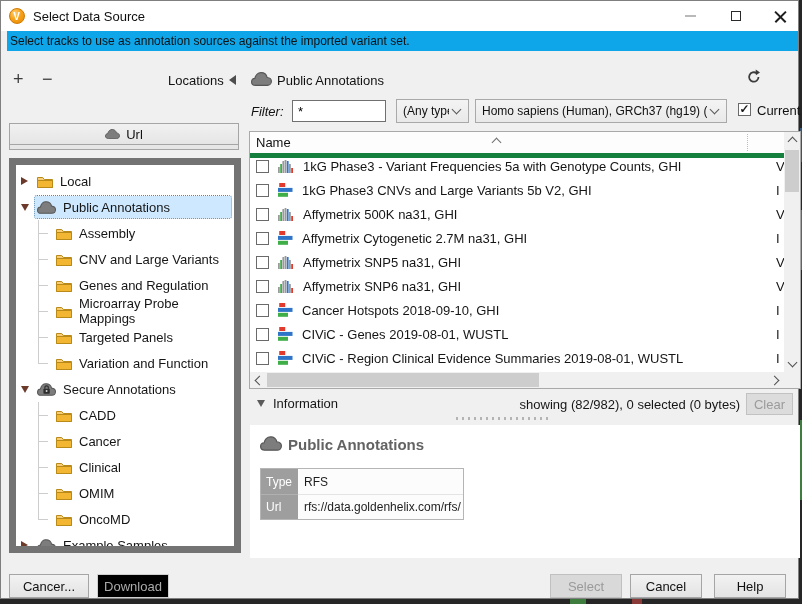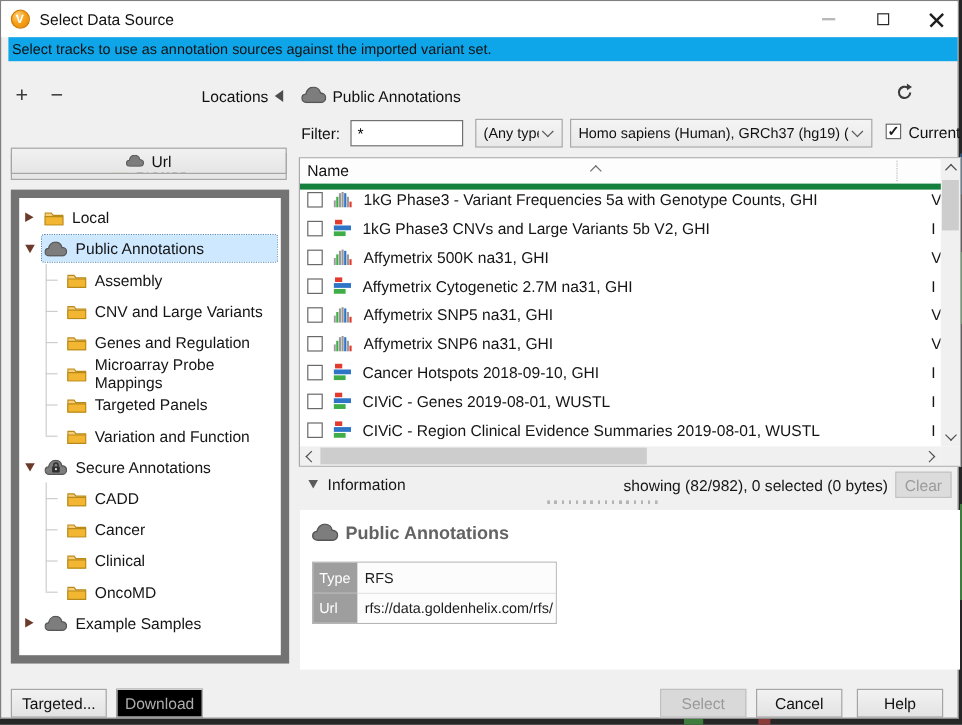--- a/index.html
+++ b/index.html
@@ -67,21 +67,21 @@
   .exp.expanded i{border-top:7px solid #6b3a2a;border-left:4.5px solid transparent;border-right:4.5px solid transparent;}
   .conn{width:26px;height:26px;position:relative;flex:none;}
   .conn::before{content:"";position:absolute;left:10px;top:0;height:26px;border-left:1px solid #cdcdcd;}
   .conn.last::before{height:13px;}
   .conn::after{content:"";position:absolute;left:10px;top:13px;width:10px;border-top:1px solid #cdcdcd;}
   .tree-icon{display:inline-flex;align-items:center;flex:none;margin-right:7px;}
   .sel-wrap{display:flex;align-items:center;flex:1;height:22px;margin-right:3px;border-radius:2px;}
   .sel-wrap.selected{background:#cde8ff;outline:1px dotted #4a86b8;}
   .sel-wrap .tree-icon{margin-left:2px;}
   
-  .filter-label{position:absolute;left:250px;top:103px;font-size:13px;color:#111;}
+  .filter-label{position:absolute;left:250px;top:103px;font-size:13px;color:#111;font-style:italic;}
   .filter-input{
     position:absolute;left:291px;top:99px;width:94px;height:22px;box-sizing:border-box;
     border:1px solid #707070;background:#fff;font-size:13px;padding:0 0 0 5px;
     font-family:"Liberation Sans", sans-serif;
   }
   .combo{
     position:absolute;top:98px;height:24px;box-sizing:border-box;
     background:linear-gradient(#f4f4f4,#e9e9e9);border:1px solid #a9a9a9;
     display:flex;align-items:center;font-size:12px;color:#111;padding-left:6px;
   }
@@ -366,20 +366,32 @@
           <span class="tree-icon">
             <svg width="16" height="13" viewBox="0 0 16 13">
               <path d="M.5 2.5h5.2l1.6 2h8.2v8H.5z" fill="#f7cd7a" stroke="#b98a18"></path>
               <path d="M.5 5.5h15v7H.5z" fill="#f2b632" stroke="#b98a18"></path>
             </svg>
           </span>
           <span>Clinical</span>
         </span>
       </div>
       <div class="tree-row lvl1">
+        <span class="conn"></span>
+        <span class="sel-wrap">
+          <span class="tree-icon">
+            <svg width="16" height="13" viewBox="0 0 16 13">
+              <path d="M.5 2.5h5.2l1.6 2h8.2v8H.5z" fill="#f7cd7a" stroke="#b98a18"></path>
+              <path d="M.5 5.5h15v7H.5z" fill="#f2b632" stroke="#b98a18"></path>
+            </svg>
+          </span>
+          <span>OMIM</span>
+        </span>
+      </div>
+      <div class="tree-row lvl1">
         <span class="conn last"></span>
         <span class="sel-wrap">
           <span class="tree-icon">
             <svg width="16" height="13" viewBox="0 0 16 13">
               <path d="M.5 2.5h5.2l1.6 2h8.2v8H.5z" fill="#f7cd7a" stroke="#b98a18"></path>
               <path d="M.5 5.5h15v7H.5z" fill="#f2b632" stroke="#b98a18"></path>
             </svg>
           </span>
           <span>OncoMD</span>
         </span>
@@ -581,19 +593,19 @@
           <div class="ip-key">Type</div>
           <div class="ip-val">RFS</div>
         </div>
         <div class="ip-row">
           <div class="ip-key">Url</div>
           <div class="ip-val">rfs://data.goldenhelix.com/rfs/</div>
         </div>
       </div>
   </div>
 
-  <div class="f-btn b-convert">Targeted...</div>
+  <div class="f-btn b-convert">Cancer...</div>
   <div class="f-btn b-download disabled1">Download</div>
   <div class="f-btn b-select disabled2">Select</div>
   <div class="f-btn b-cancel">Cancel</div>
   <div class="f-btn b-help">Help</div>
 
 </div>
 
 </body></html>

